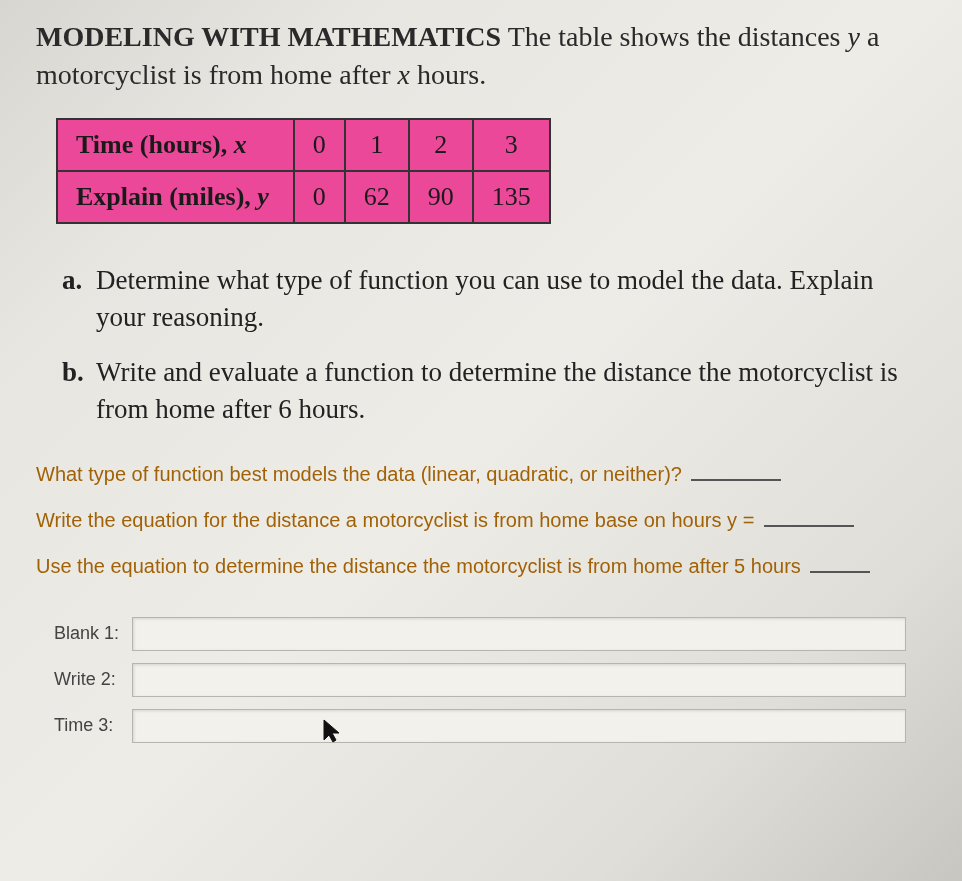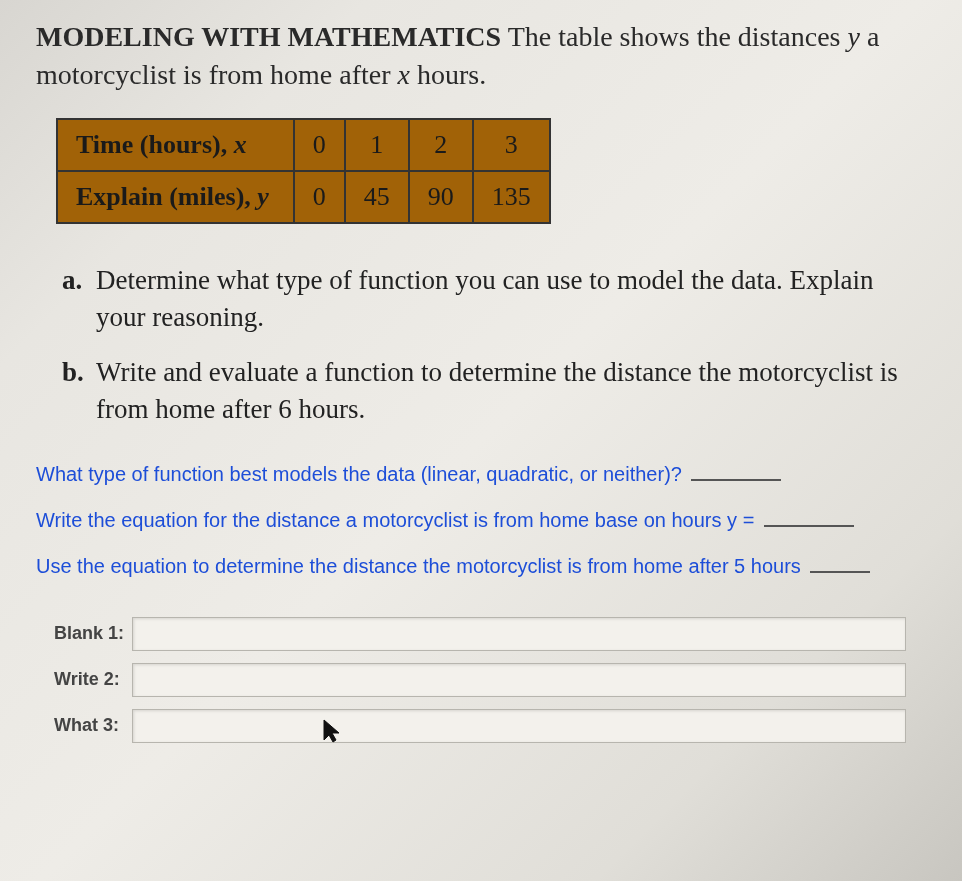--- a/index.html
+++ b/index.html
@@ -23,21 +23,21 @@
     margin-bottom: 24px;
     color: #2a2a2a;
   }
   .heading-strong {
     font-weight: 700;
   }
   .ital { font-style: italic; }
   .data-table {
     border-collapse: collapse;
     margin: 8px 0 38px 20px;
-    background: #a16207;
+    background: #ec4899;
   }
   .data-table td, .data-table th {
     border: 2px solid #333;
     padding: 10px 18px;
     font-size: 26px;
     text-align: center;
     font-weight: 400;
   }
   .data-table .row-label {
     text-align: left;
@@ -59,21 +59,21 @@
     display: flex;
   }
   .qlist .letter {
     font-weight: 700;
     min-width: 34px;
   }
   .qlist .qtext { flex: 1; }
   .followups {
     font-family: Arial, Helvetica, sans-serif;
     font-size: 20px;
-    color: #1d4ed8;
+    color: #a16207;
     line-height: 1.7;
   }
   .followups .line {
     margin-bottom: 12px;
   }
   .blank-line {
     display: inline-block;
     border-bottom: 2px solid #555;
     min-width: 90px;
     height: 1.1em;
@@ -90,21 +90,21 @@
     margin-top: 34px;
     font-family: Arial, Helvetica, sans-serif;
   }
   .blank-row {
     display: flex;
     align-items: center;
     margin-bottom: 12px;
   }
   .blank-label {
     font-size: 18px;
-    font-weight: 700;
+    font-weight: 400;
     color: #444;
     width: 96px;
     text-align: left;
     padding-left: 18px;
   }
   .blank-input {
     flex: 1;
     height: 34px;
     border: 1px solid #b7b5ae;
     background: #f3f1ec;
@@ -133,21 +133,21 @@
       <td>0</td>
       <td>1</td>
       <td>2</td>
       <td>3</td>
     </tr>
     <tr>
       <td class="row-label">
         <span>Explain (miles), </span><span class="var">y</span>
       </td>
       <td>0</td>
-      <td>45</td>
+      <td>62</td>
       <td>90</td>
       <td>135</td>
     </tr>
   </tbody>
     </table>
 
   <ul class="qlist">
     <li>
       <span class="letter">a.</span>
       <span class="qtext">Determine what type of function you can use to model the data. Explain your reasoning.</span>
@@ -176,21 +176,21 @@
   <div class="blanks-area">
     <div class="blank-row">
       <div class="blank-label">Blank 1:</div>
       <input class="blank-input" type="text" value="" style="">
     </div>
     <div class="blank-row">
       <div class="blank-label">Write 2:</div>
       <input class="blank-input" type="text" value="" style="">
     </div>
     <div class="blank-row">
-      <div class="blank-label">What 3:</div>
+      <div class="blank-label">Time 3:</div>
       <input class="blank-input" type="text" value="" style="">
     </div>
   </div>
 
 </div>
 
 <svg class="cursor" width="20" height="26">
   <path d="M2 2 L2 22 L7 17 L11 24 L14 22 L10 15 L17 15 Z" fill="#111" stroke="#111" stroke-width="1"></path>
 </svg>
 

